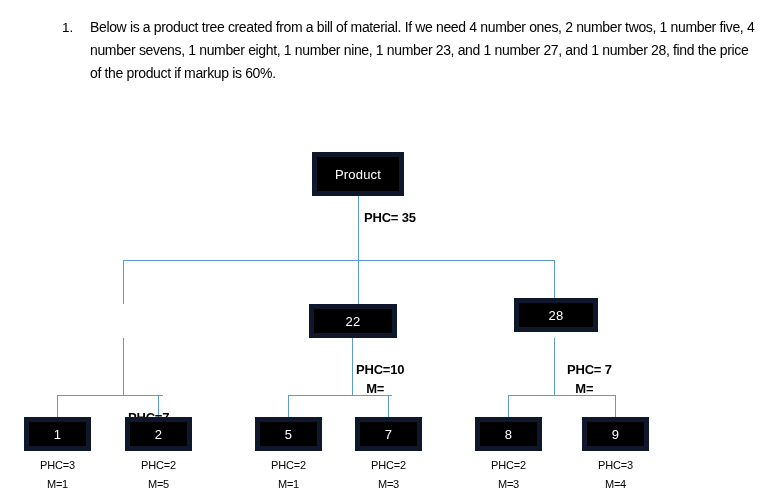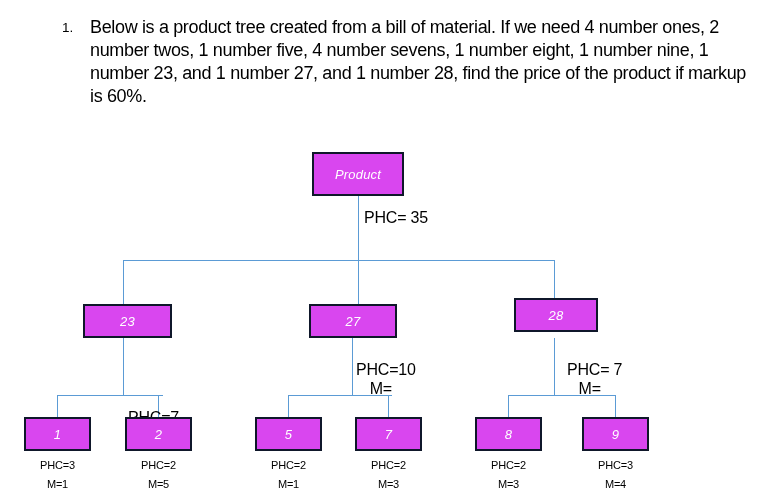--- a/index.html
+++ b/index.html
@@ -29,21 +29,21 @@
   }
   #question-block .q-number {
     width: 28px;
     flex: 0 0 28px;
     font-size: 13.5px;
     line-height: 23px;
     letter-spacing: -0.1px;
   }
   #question-block .q-text {
     flex: 1 1 auto;
-    font-size: 18px;
+    font-size: 14px;
     line-height: 23px;
     letter-spacing: -0.35px;
     text-align: left;
   }
 
   
   #diagram {
     position: absolute;
     left: 0;
     top: 0;
@@ -54,38 +54,38 @@
     position: absolute;
     left: 0;
     top: 0;
     width: 770px;
     height: 496px;
   }
 
   .node {
     position: absolute;
     box-sizing: border-box;
-    background: #d946ef;
-    border: 2px solid #0f172a;
+    background: #000000;
+    border: 5px solid #0f172a;
     color: #ffffff;
     font-size: 13px;
     display: flex;
     align-items: center;
     justify-content: center;
     letter-spacing: 0.2px;
-    font-style: italic;
   }
 
   .edge-label {
     position: absolute;
-    font-size: 16px;
+    font-size: 13px;
     line-height: 19px;
     color: #000000;
     white-space: nowrap;
     letter-spacing: -0.2px;
+    font-weight: bold;
   }
   .edge-label .l2 {
     display: block;
     text-align: center;
     padding-right: 10px;
   }
   .leaf-label {
     position: absolute;
     font-size: 11px;
     line-height: 19px;
@@ -136,25 +136,22 @@
   </svg>
 
   <div class="node" style="left:312px; top:152px; width:92px; height:44px;">
     <span>Product</span>
   </div>
 
   <div class="edge-label" style="left:364px; top:208px;">
     <span>PHC= 35</span>
   </div>
 
-  <div class="node" style="left:83px; top:304px; width:89px; height:34px;">
-    <span>23</span>
-  </div>
   <div class="node" style="left:309px; top:304px; width:88px; height:34px;">
-    <span>27</span>
+    <span>22</span>
   </div>
   <div class="node" style="left:514px; top:298px; width:84px; height:34px;">
     <span>28</span>
   </div>
 
   <div class="edge-label" style="left:128px; top:360px;margin-top:48px;">
     <span>PHC=7</span>
     <span class="l2">M=</span>
   </div>
   <div class="edge-label" style="left:356px; top:360px;">

